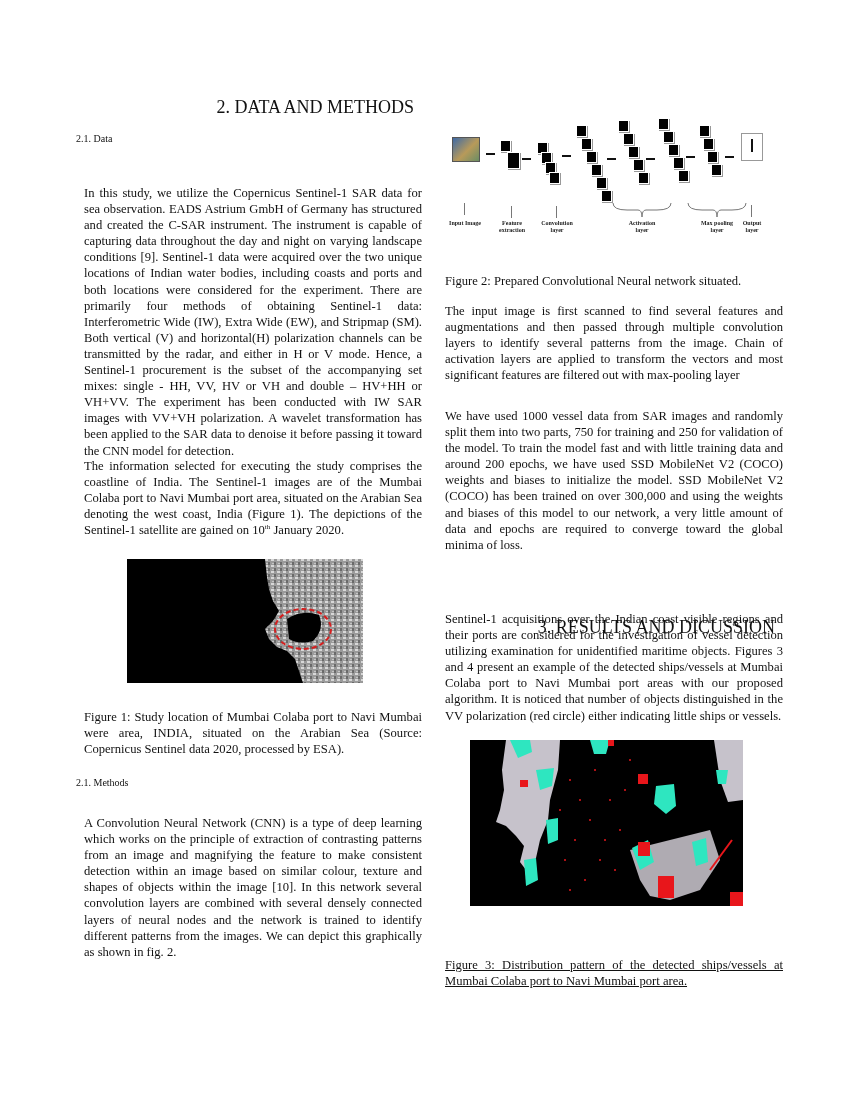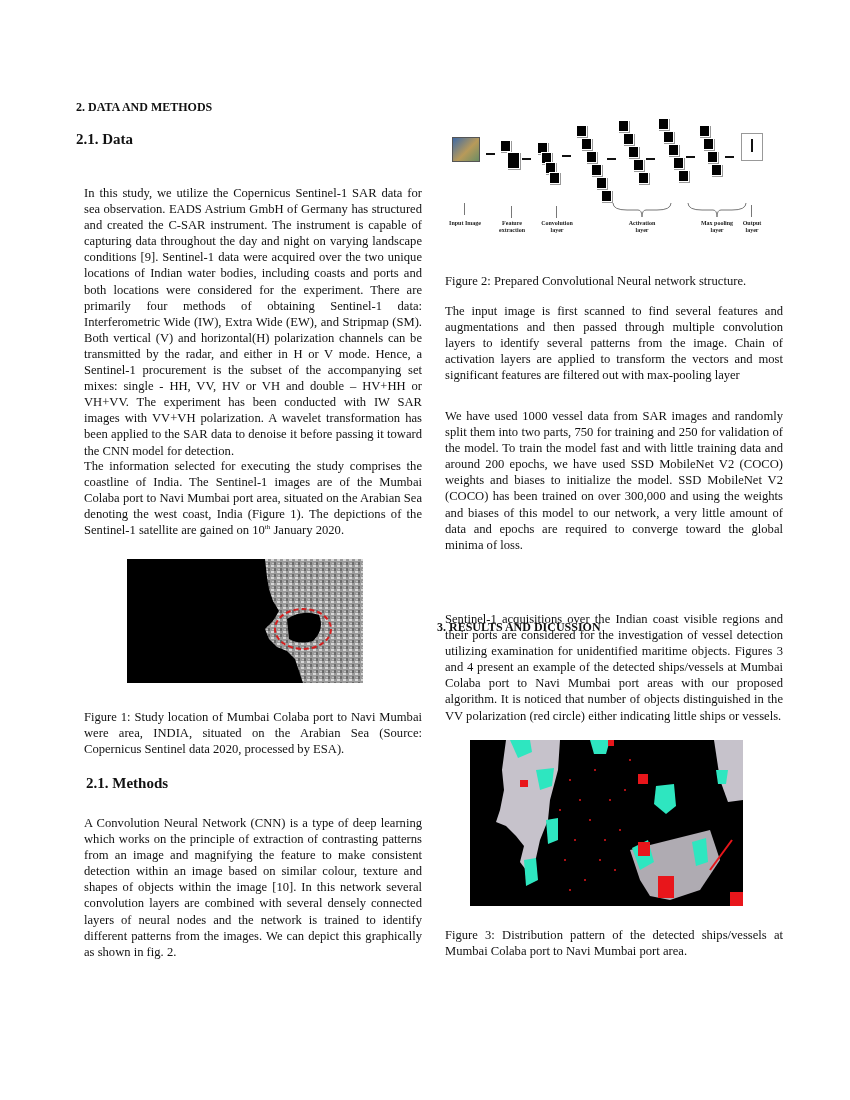--- a/index.html
+++ b/index.html
@@ -3,22 +3,22 @@
 <meta charset="utf-8">
 <style>
   html, body { margin: 0; padding: 0; background: #ffffff; }
   body { width: 850px; height: 1100px; position: relative; overflow: hidden;
          font-family: "Liberation Serif", "DejaVu Serif", serif; color: #111; }
   .col { position: absolute; width: 338px; font-size: 12.6px; line-height: 16.1px; }
   .col p { margin: 8px; text-align: justify; }
   .left { left: 76px; top: 0; }
   .right { left: 437px; top: 0; }
   .abs { position: absolute; }
-  .sec-title { font-weight: bold; text-align: left; font-size: 12px; }
-  .subsec { font-weight: bold; font-size: 15px; }
+  .sec-title { font-weight: normal; text-align: right; font-size: 18px; }
+  .subsec { font-weight: normal; font-size: 10px; }
   sup { font-size: 7px; line-height: 0; vertical-align: 5px; }
   .fig { position: absolute; background: #000; overflow: hidden; }
   .caption { text-align: justify; }
   .cnn-label { position: absolute; font-size: 6px; line-height: 7px; text-align: center; font-weight: bold; color: #222; }
   .fmap { position: absolute; width: 9px; height: 10px; background: #000; border: 1px solid #fff; box-shadow: 1px 1px 0 #999; }
   .tick { position: absolute; width: 1px; height: 12px; background: #777; }
   .dash { position: absolute; width: 9px; height: 2px; background: #111; }
 </style>
 </head>
 <body>
@@ -40,21 +40,21 @@
           <rect x="1" y="4" width="2" height="1" fill="#c4c4c4"></rect>
         </pattern>
       </defs>
       <path d="M138 0 L236 0 L236 124 L176 124 L172 112 L168 100 L160 92 L150 88 L142 80 L138 70 L146 62 L152 52 L146 42 L142 30 L140 18 Z" fill="url(#speckle)"></path>
       <path d="M160 60 Q175 50 192 56 Q198 70 186 82 Q172 86 162 80 Z" fill="#000"></path>
       <ellipse cx="176" cy="70" rx="28" ry="20" fill="none" stroke="#d42020" stroke-width="2" stroke-dasharray="5,3"></ellipse>
     </svg>
   </div>
 
   <p class="abs caption" style="top:701px; left:0; width:338px;">Figure 1: Study location of Mumbai Colaba port to Navi Mumbai were area, INDIA, situated on the Arabian Sea (Source: Copernicus Sentinel data 2020, processed by ESA).</p>
-  <div class="abs subsec" style="top:775px; left:10px;">2.1. Methods</div>
+  <div class="abs subsec" style="top:775px; left:0;">2.1. Methods</div>
   <p class="abs" style="top:807px; left:0; width:338px;">A Convolution Neural Network (CNN) is a type of deep learning which works on the principle of extraction of contrasting patterns from an image and magnifying the feature to make consistent detection within an image based on similar colour, texture and shapes of objects within the image [10]. In this network several convolution layers are combined with several densely connected layers of neural nodes and the network is trained to identify different patterns from the images. We can depict this graphically as shown in fig. 2.</p>
 </div>
 
 <div class="col right">
 
   <div class="abs" style="top:100px; left:12px; width:330px; height:140px;">
     <div class="abs" style="left:3px; top:37px; width:26px; height:23px; background:linear-gradient(135deg,#3e6aa6 0%,#b89a5a 55%,#6a8d64 100%); border:1px solid #555;"></div>
     <div class="dash" style="left:37px; top:53px;"></div>
     <div class="fmap" style="left:51px; top:40px;"></div>
     <div class="fmap" style="left:58px; top:52px; width:11px; height:15px;"></div>
@@ -103,21 +103,21 @@
       </svg>
     <div class="tick" style="left:302px; top:105px;"></div>
     <div class="cnn-label" style="left:0px; top:120px; width:32px;">Input Image</div>
     <div class="cnn-label" style="left:44px; top:120px; width:38px;">Feature extraction</div>
     <div class="cnn-label" style="left:90px; top:120px; width:36px;">Convolution layer</div>
     <div class="cnn-label" style="left:175px; top:120px; width:36px;">Activation layer</div>
     <div class="cnn-label" style="left:248px; top:120px; width:40px;">Max pooling layer</div>
     <div class="cnn-label" style="left:290px; top:120px; width:26px;">Output layer</div>
   </div>
 
-  <p class="abs" style="top:265px; left:0; width:338px;">Figure 2: Prepared Convolutional Neural network structure.</p>
+  <p class="abs" style="top:265px; left:0; width:338px;">Figure 2: Prepared Convolutional Neural network situated.</p>
   <p class="abs" style="top:295px; left:0; width:338px;">The input image is first scanned to find several features and augmentations and then passed through multiple convolution layers to identify several patterns from the image. Chain of activation layers are applied to transform the vectors and most significant features are filtered out with max-pooling layer</p>
   <p class="abs" style="top:400px; left:0; width:338px;">We have used 1000 vessel data from SAR images and randomly split them into two parts, 750 for training and 250 for validation of the model. To train the model fast and with little training data and around 200 epochs, we have used SSD MobileNet V2 (COCO) weights and biases to initialize the model. SSD MobileNet V2 (COCO) has been trained on over 300,000 and using the weights and biases of this model to our network, a very little amount of data and epochs are required to converge toward the global minima of loss.</p>
   <div class="abs sec-title" style="top:571px; left:0; width:338px;margin-top:48px;">3. RESULTS AND DICUSSION</div>
   <p class="abs" style="top:603px; left:0; width:338px;">Sentinel-1 acquisitions over the Indian coast visible regions and their ports are considered for the investigation of vessel detection utilizing examination for unidentified maritime objects. Figures 3 and 4 present an example of the detected ships/vessels at Mumbai Colaba port to Navi Mumbai port areas with our proposed algorithm. It is noticed that number of objects distinguished in the VV polarization (red circle) either indicating little ships or vessels.</p>
 
   <div class="fig" style="top:740px; left:33px; width:273px; height:166px;">
     <svg width="273" height="166" viewBox="0 0 273 166">
       <rect width="273" height="166" fill="#000"></rect>
       <path d="M36 0 L90 0 L88 30 L80 60 L78 80 L70 100 L66 118 L56 130 L50 122 L54 106 L46 96 L36 86 L26 82 L30 70 L34 50 L32 30 Z" fill="#e9e4ee" opacity="0.85"></path>
       <path d="M40 0 L60 0 L62 12 L48 18 Z" fill="#2ee6c0"></path>
@@ -152,14 +152,14 @@
           <circle cx="145" cy="130" r="1"></circle>
           <circle cx="100" cy="150" r="1"></circle>
         <circle cx="135" cy="100" r="1"></circle>
           <circle cx="90" cy="70" r="1"></circle>
           <circle cx="155" cy="50" r="1"></circle>
           <circle cx="160" cy="20" r="1"></circle>
       </g>
     </svg>
   </div>
 
-  <p class="abs caption" style="top:919px; left:0; width:338px;">Figure 3: Distribution pattern of the detected ships/vessels at Mumbai Colaba port to Navi Mumbai port area.</p>
+  <p class="abs caption" style="top:949px; left:0; width:338px;text-decoration:underline;">Figure 3: Distribution pattern of the detected ships/vessels at Mumbai Colaba port to Navi Mumbai port area.</p>
 </div>
 
 </body></html>

